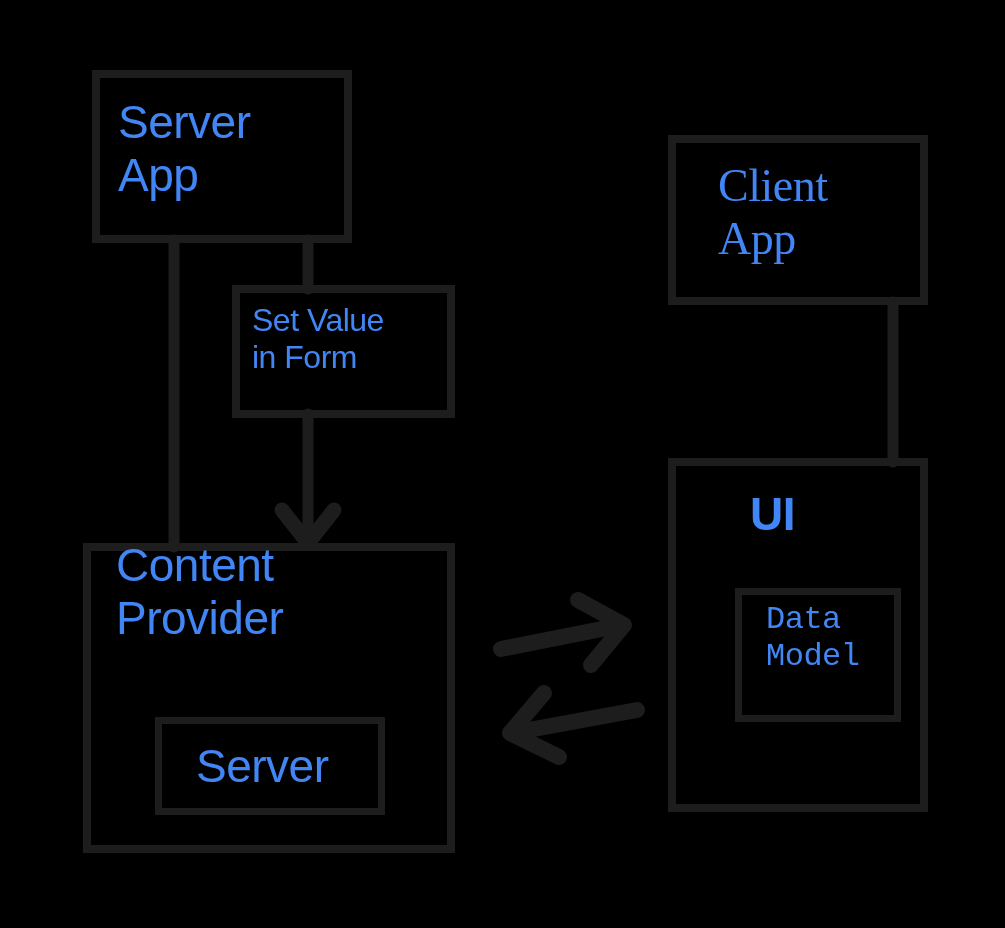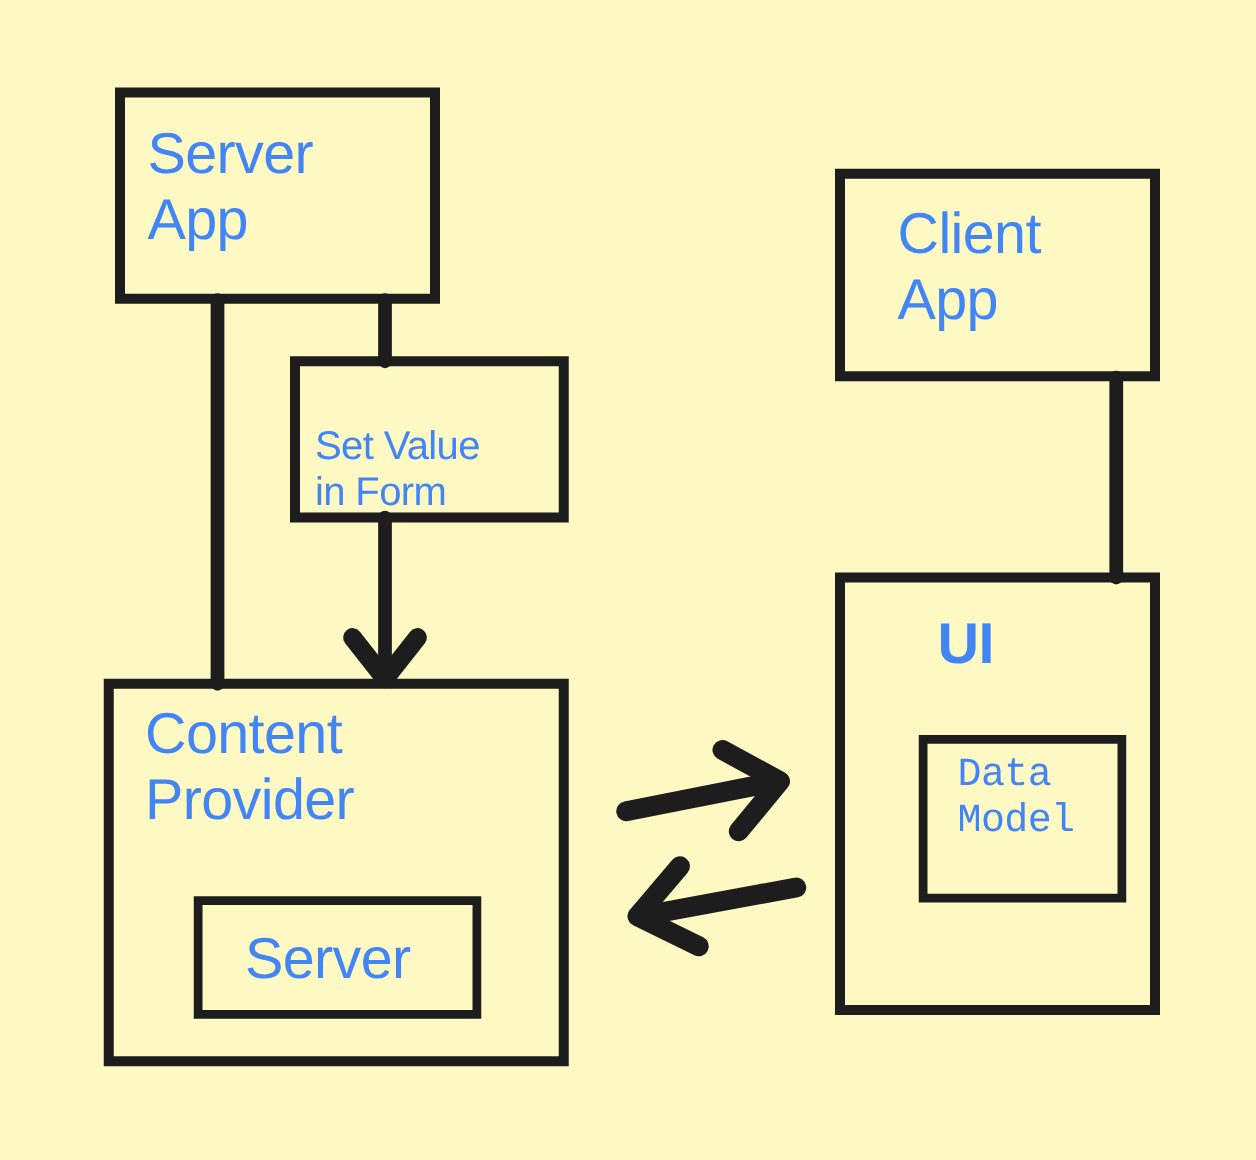--- a/index.html
+++ b/index.html
@@ -8,21 +8,21 @@
     padding: 0;
     background: #ffffff;
   }
   body {
     font-family: "Liberation Sans", sans-serif;
   }
   #canvas {
     position: relative;
     width: 1005px;
     height: 928px;
-    background: #fef9c3;
+    background: #000000;
     overflow: hidden;
   }
   #diagram-svg {
     position: absolute;
     left: 0;
     top: 0;
     width: 1005px;
     height: 928px;
   }
   .node-box {
@@ -70,32 +70,32 @@
       <path stroke-width="16" d="M637,710 L523,731"></path>
       <path stroke-width="16" d="M559,757 L510,733 L544,693"></path>
     </g>
   </svg>
 
   <div class="node-box" style="left:92px; top:70px; width:260px; height:173px;"></div>
   <div class="node-label label-lg" style="left:118px; top:96px;">Server
 App</div>
 
   <div class="node-box" style="left:232px; top:285px; width:223px; height:133px;"></div>
-  <div class="node-label label-sm" style="left:252px; top:302px;margin-top:36px;">Set Value
+  <div class="node-label label-sm" style="left:252px; top:302px;">Set Value
 in Form</div>
 
   <div class="node-box" style="left:83px; top:543px; width:372px; height:310px;"></div>
-  <div class="node-label label-lg" style="left:116px; top:560px;">Content
+  <div class="node-label label-lg" style="left:116px; top:539px;">Content
 Provider</div>
 
   <div class="node-box inner" style="left:155px; top:717px; width:230px; height:98px;"></div>
   <div class="node-label label-lg" style="left:196px; top:740px;">Server</div>
 
   <div class="node-box" style="left:668px; top:135px; width:260px; height:170px;"></div>
-  <div class="node-label label-lg" style="left:718px; top:160px;">Client
+  <div class="node-label label-lg" style="left:718px; top:160px;font-family:Liberation Serif, serif;">Client
 App</div>
 
   <div class="node-box" style="left:668px; top:458px; width:260px; height:354px;"></div>
   <div class="node-label label-lg" style="left:750px; top:488px;font-weight:bold;">UI</div>
 
   <div class="node-box inner" style="left:735px; top:588px; width:166px; height:134px;"></div>
   <div class="node-label label-sm" style="left:766px; top:602px;font-family:Liberation Mono, monospace;">Data
 Model</div>
 
 </div>

